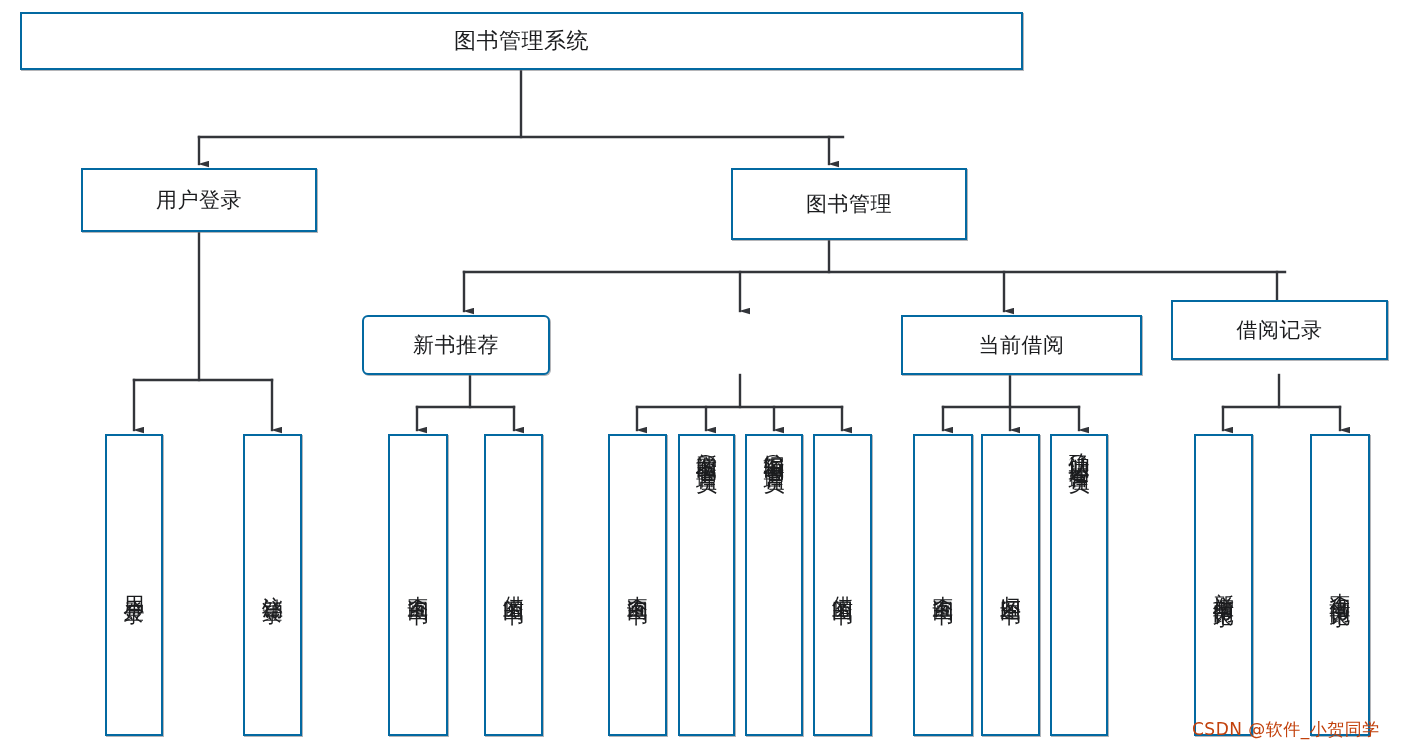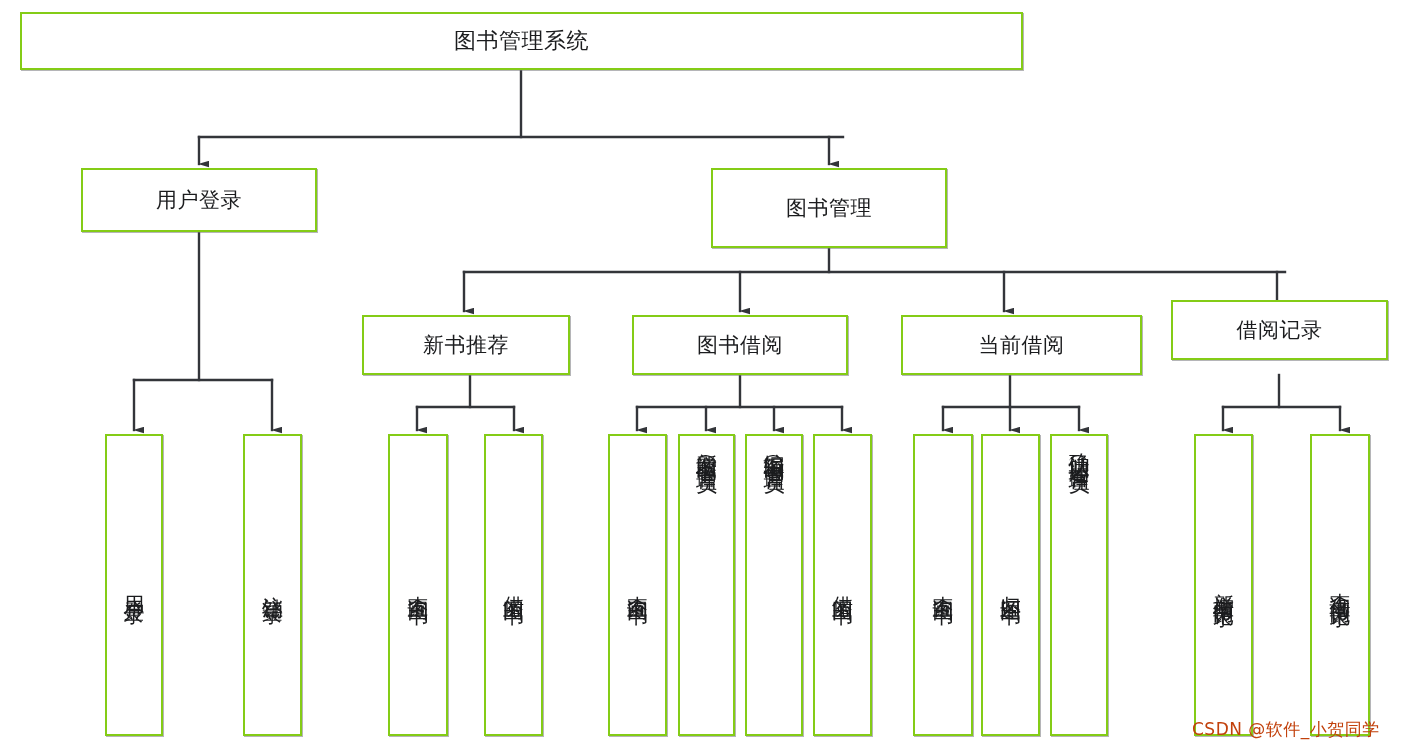--- a/index.html
+++ b/index.html
@@ -24,21 +24,21 @@
     left: 0;
     top: 0;
     width: 1405px;
     height: 747px;
     pointer-events: none;
   }
   .node {
     position: absolute;
     box-sizing: border-box;
     background: #ffffff;
-    border: 2px solid #84cc16;
+    border: 2px solid #0369a1;
     display: flex;
     align-items: center;
     justify-content: center;
     box-shadow: 1px 1px 0 rgba(120,120,125,0.55);
   }
   .node .label {
     font-size: 21px;
     letter-spacing: 0.5px;
     line-height: 1.15;
     color: #1b1c1e;
@@ -122,29 +122,26 @@
     </g>
   </svg>
 
   <div class="node root" style="left:20px; top:12px; width:1003px; height:58px;">
     <span class="label">图书管理系统</span>
   </div>
 
   <div class="node" style="left:81px; top:168px; width:236px; height:64px;">
     <span class="label">用户登录</span>
   </div>
-  <div class="node" style="left:711px; top:168px; width:236px; height:80px;">
+  <div class="node" style="left:731px; top:168px; width:236px; height:72px;">
     <span class="label">图书管理</span>
   </div>
 
-  <div class="node" style="left:362px; top:315px; width:208px; height:60px;">
+  <div class="node" style="left:362px; top:315px; width:188px; height:60px;border-radius:6px;">
     <span class="label">新书推荐</span>
-  </div>
-  <div class="node" style="left:632px; top:315px; width:216px; height:60px;">
-    <span class="label">图书借阅</span>
   </div>
   <div class="node" style="left:901px; top:315px; width:241px; height:60px;">
     <span class="label">当前借阅</span>
   </div>
   <div class="node" style="left:1171px; top:300px; width:217px; height:60px;">
     <span class="label">借阅记录</span>
   </div>
 
   <div class="node leaf centered" style="left:105px; top:434px; width:58px; height:302px;">
     <span class="label">用户登录</span>

